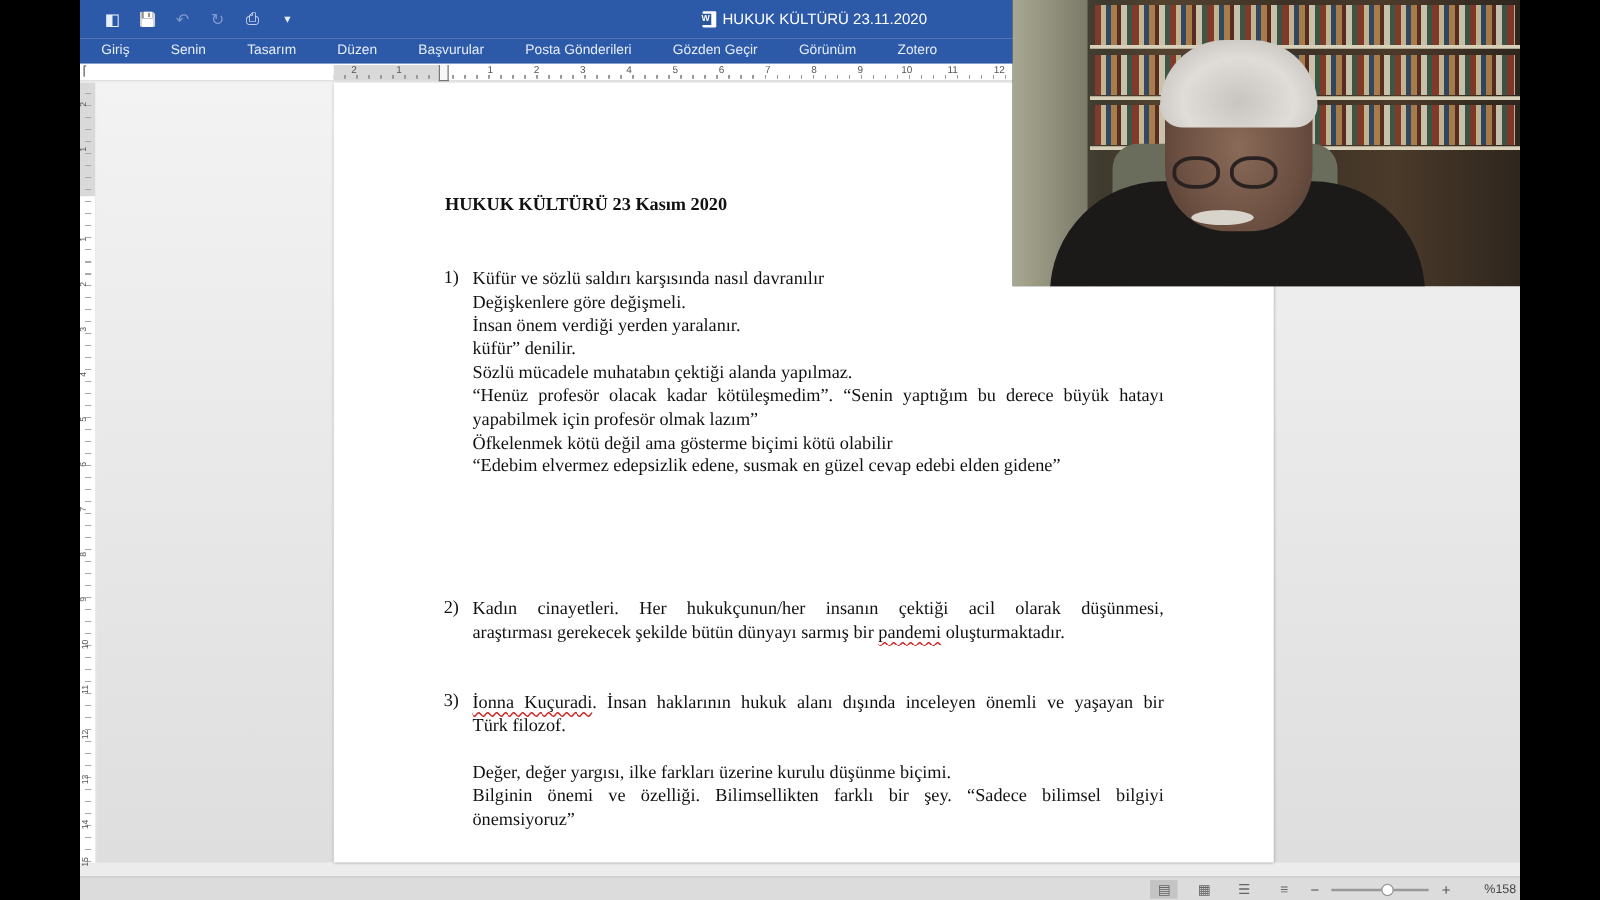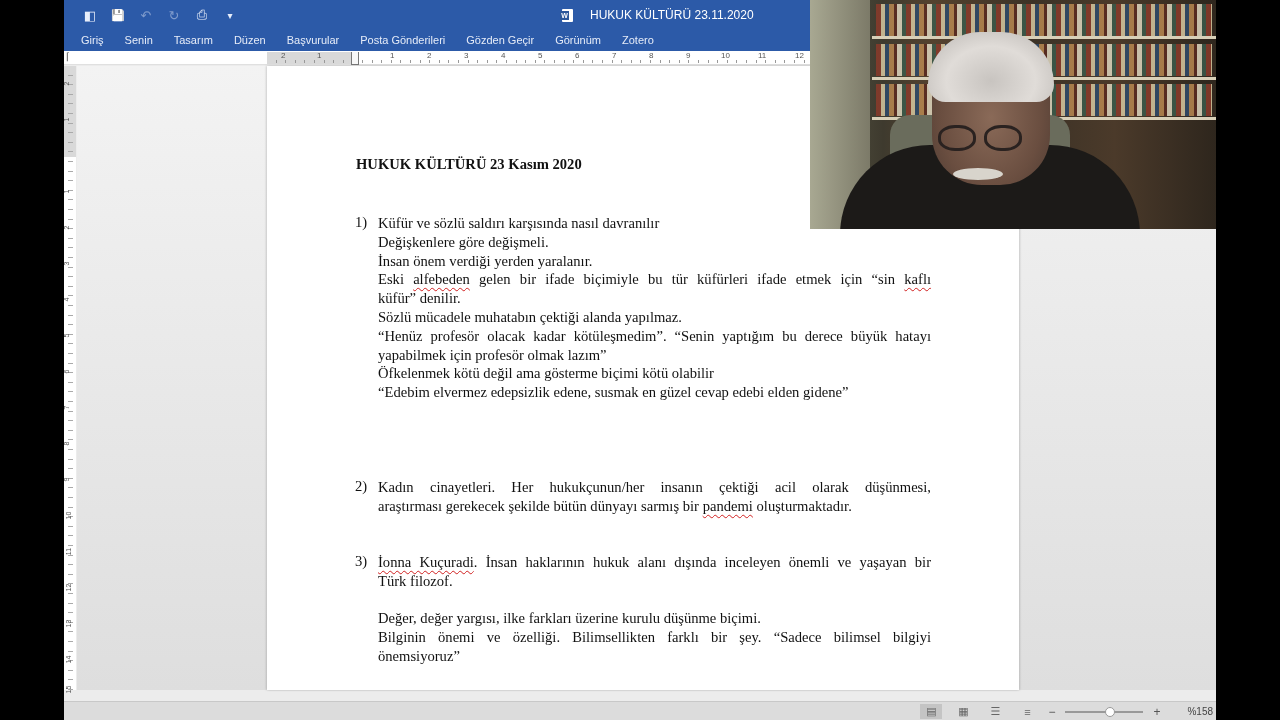--- a/index.html
+++ b/index.html
@@ -6,26 +6,26 @@
   html, body { width: 1280px; height: 720px; overflow: hidden; background: #000; }
   body { position: relative; font-family: "Liberation Sans", sans-serif; }
 
   .app { position: absolute; left: 64px; top: 0; width: 1152px; height: 720px; background: #ececec; overflow: hidden; }
 
   
   .titlebar { position: absolute; left: 0; top: 0; width: 100%; height: 31px; background: #2c5aa8; }
   .qat { position: absolute; left: 18px; top: 7px; display: flex; gap: 12px; align-items: center; }
   .qat-btn { width: 16px; height: 16px; color: #e8eefa; display: flex; align-items: center; justify-content: center; font-size: 13px; }
   .qat-btn.dim { color: #7f9bcc; }
-  .doc-title { position: absolute; left: 498px; top: 8px; color: #fff; font-size: 12px; display: flex; align-items: center; gap: 17px; }
+  .doc-title { position: absolute; left: 498px; top: 8px; color: #fff; font-size: 12px; display: flex; align-items: center; gap: 5px; }
   .word-icon { width: 11px; height: 13px; background: #fff; border-radius: 1px; position: relative; }
   .word-icon::after { content: "W"; position: absolute; left: -2px; top: 2px; width: 9px; height: 9px; background: #2b579a; color: #fff; font-size: 7px; font-weight: bold; text-align: center; line-height: 9px; }
 
   .ribbon { position: absolute; left: 0; top: 31px; width: 100%; height: 20px; background: #2c5aa8; }
-  .tabs { position: absolute; left: 17px; top: 3px; display: flex; gap: 0; }
+  .tabs { position: absolute; left: 17px; top: 3px; display: flex; gap: 12px; }
   .tab { color: #e6ecf8; font-size: 11px; margin-right: 21px; white-space: nowrap; }
 
   
   .hruler-row { position: absolute; left: 0; top: 51px; width: 100%; height: 14px; background: #fff; border-bottom: 1px solid #e0e0e0; }
   .ruler-corner { position: absolute; left: 2px; top: 0px; font-size: 10px; color: #555; }
   .hruler { position: absolute; left: 203px; top: 1px; width: 540px; height: 12px; background: #fff; }
   .hruler-margin { position: absolute; left: 0; top: 0; width: 87px; height: 12px; background: #d9d9d9; }
   .hruler-ticks { position: absolute; left: 0; top: 0; width: 100%; height: 12px;
     background-image: repeating-linear-gradient(to right, transparent 0, transparent 8.6px, #999 8.6px, #999 9.6px);
     background-size: 100% 3px; background-repeat: no-repeat; background-position: 0 8px; }
@@ -162,21 +162,20 @@
 
   <div class="canvas">
     <div class="page doc">
       <div class="doc-heading">HUKUK KÜLTÜRÜ 23 Kasım 2020</div>
 
       <div class="item" style="top:148px">
         <span class="item-num">1)</span>
         <div class="line">Küfür ve sözlü saldırı karşısında nasıl davranılır</div>
         <div class="line">Değişkenlere göre değişmeli.</div>
         <div class="line">İnsan önem verdiği yerden yaralanır.</div>
-        <div class="line j">Eski <span class="sq">alfebeden</span> gelen bir ifade biçimiyle bu tür küfürleri ifade etmek için “sin <span class="sq">kaflı</span></div>
         <div class="line">küfür” denilir.</div>
         <div class="line">Sözlü mücadele muhatabın çektiği alanda yapılmaz.</div>
         <div class="line j"> “Henüz profesör olacak kadar kötüleşmedim”. “Senin yaptığım bu derece büyük hatayı</div>
         <div class="line">yapabilmek için profesör olmak lazım”</div>
         <div class="line">Öfkelenmek kötü değil ama gösterme biçimi kötü olabilir</div>
         <div class="line">“Edebim elvermez edepsizlik edene, susmak en güzel cevap edebi elden gidene”</div>
       </div>
 
       <div class="item" style="top:412px">
         <span class="item-num">2)</span>

